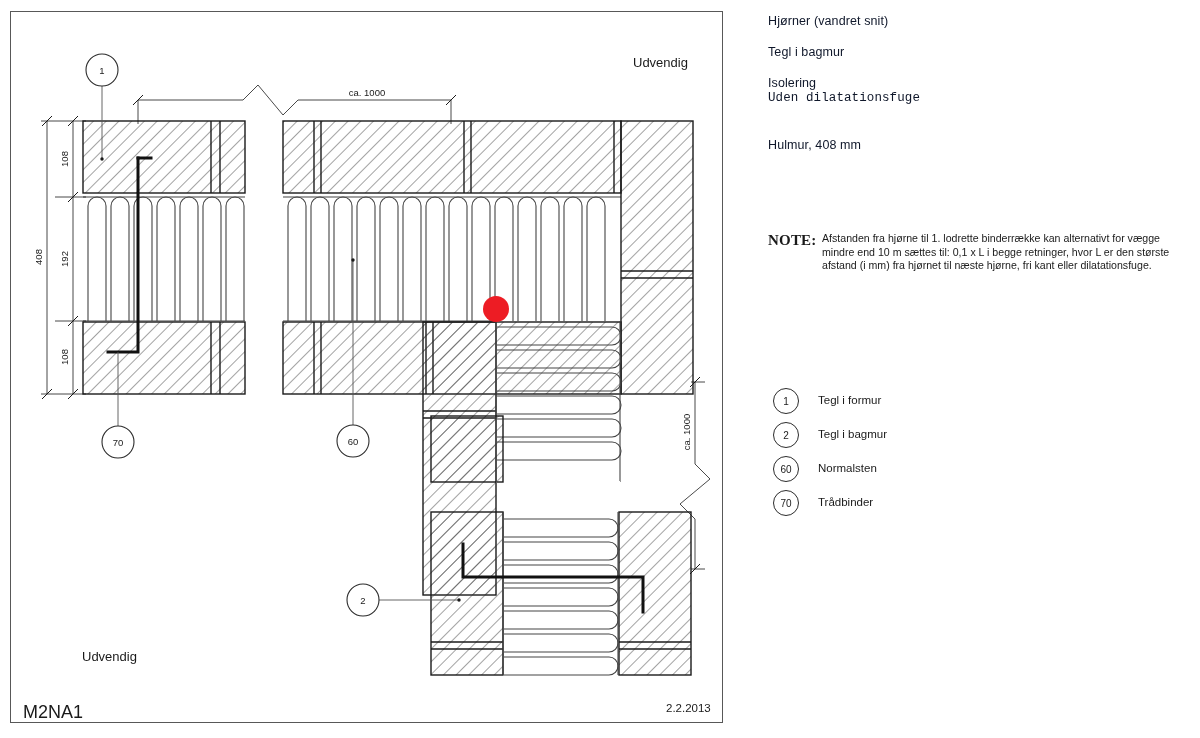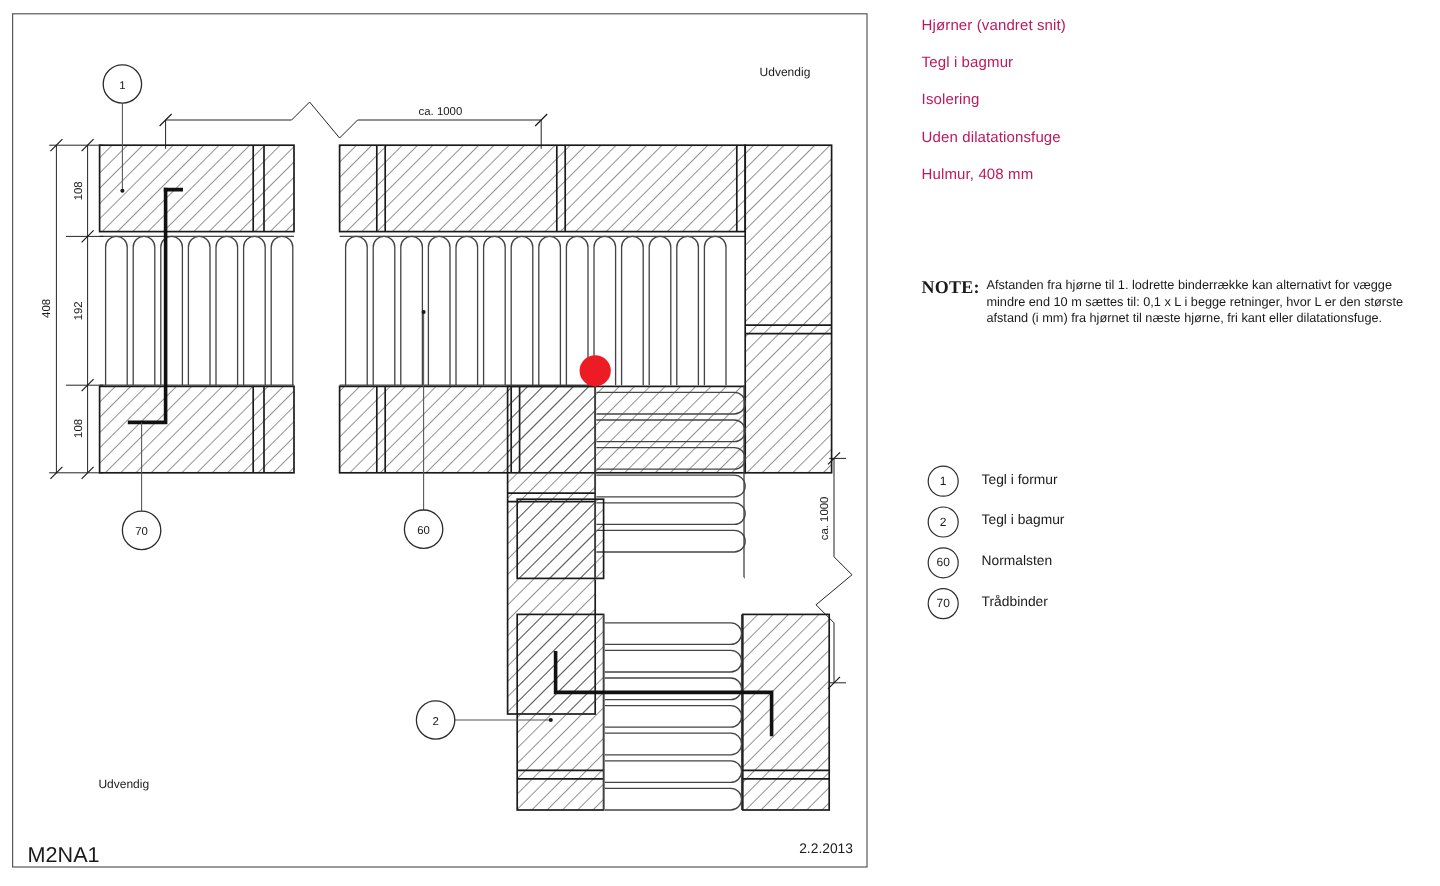--- a/index.html
+++ b/index.html
@@ -20,21 +20,21 @@
   #info-panel {
     position: absolute;
     left: 768px;
     top: 0px;
     width: 420px;
     height: 738px;
   }
   .info-line {
     position: absolute;
     font-size: 12.5px;
-    color: #be185d;
+    color: #0f172a;
     white-space: nowrap;
     letter-spacing: .1px;
     text-align: center;
   }
   #note-block {
     position: absolute;
     left: 0px;
     top: 232px;
     width: 420px;
   }
@@ -90,21 +90,21 @@
     position: absolute;
     left: 10px;
     top: 11px;
     width: 713px;
     height: 712px;
     border: 1.5px solid #585858;
     background: #ffffff;
   }
   .frame-text {
     position: absolute;
-    font-size: 10px;
+    font-size: 13px;
     color: #1a1a1a;
     white-space: nowrap;
   }
   #svg-drawing {
     position: absolute;
     left: 0; top: 0;
     width: 713px;
     height: 712px;
   }
   .dimtext {
@@ -350,21 +350,21 @@
     <div class="frame-text" style="left:71px; top:637px;">Udvendig</div>
     <div class="frame-text" style="left:12px; top:690px; font-size:18px;">M2NA1</div>
     <div class="frame-text" style="left:655px; top:690px; font-size:11.5px;">2.2.2013</div>
   </div>
 
   <div id="info-panel">
 
     <div class="info-line" style="top:14px;">Hjørner (vandret snit)</div>
     <div class="info-line" style="top:45px;">Tegl i bagmur</div>
     <div class="info-line" style="top:76px;">Isolering</div>
-    <div class="info-line" style="top:107px;">Uden dilatationsfuge</div>
+    <div class="info-line" style="top:91px;font-family:Liberation Mono, monospace;">Uden dilatationsfuge</div>
     <div class="info-line" style="top:138px;">Hulmur, 408 mm</div>
 
     <div id="note-block">
       <div id="note-label">NOTE:</div>
       <div id="note-text">Afstanden fra hjørne til 1. lodrette binderrække kan alternativt for vægge mindre end 10 m sættes til: 0,1 x L i begge retninger, hvor L er den største afstand (i mm) fra hjørnet til næste hjørne, fri kant eller dilatationsfuge.</div>
     </div>
 
     <div id="legend">
 
       <div class="legend-row">

